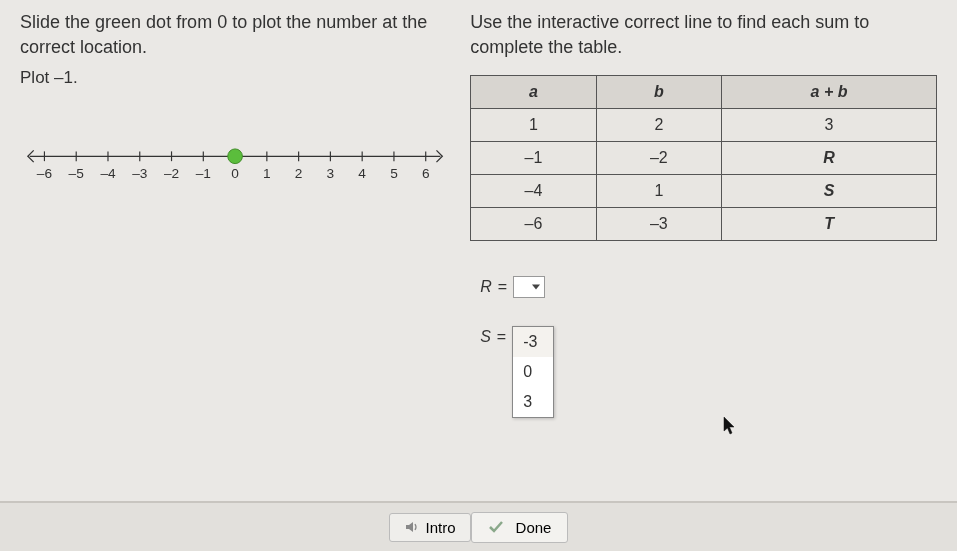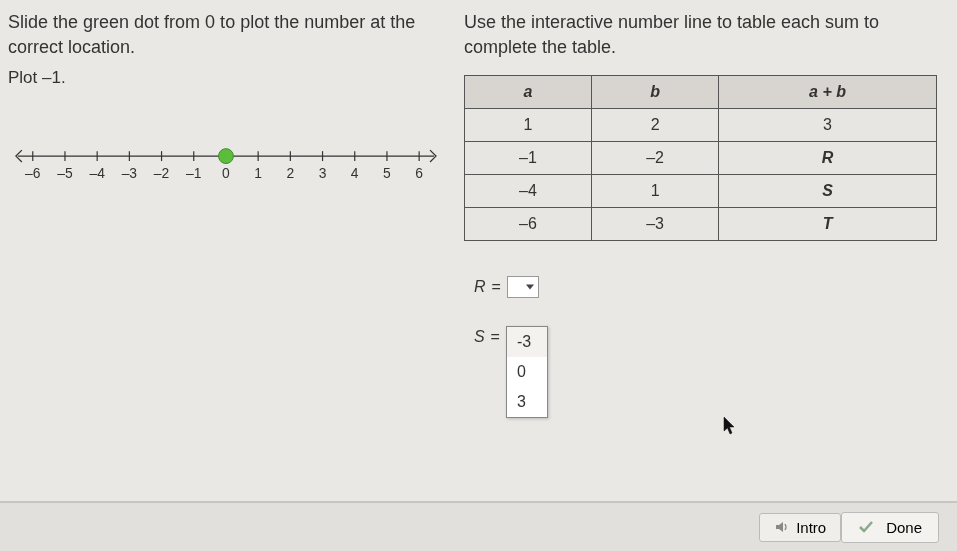--- a/index.html
+++ b/index.html
@@ -8,22 +8,23 @@
       background: #eae8e5;
       width: 957px;
       height: 551px;
       overflow: hidden;
       position: relative;
       font-size: 16px;
       color: #333;
     }
     .main-content {
       display: flex;
-      padding: 10px 20px 0 8px;
+      padding: 10px 20px 0 20px;
       height: 485px;
+      justify-content: flex-end;
     }
     .left-panel {
       width: 48%;
       padding-right: 10px;
     }
     .right-panel {
       width: 52%;
       padding-left: 10px;
     }
     .instruction-text {
@@ -145,21 +146,21 @@
     .footer {
       position: absolute;
       bottom: 0;
       left: 0;
       right: 0;
       height: 50px;
       background: #e2e0dc;
       border-top: 2px solid #c8c5c0;
       display: flex;
       align-items: center;
-      justify-content: flex-end;
+      justify-content: center;
       padding: 0 18px;
     }
     .intro-btn {
       display: flex;
       align-items: center;
       gap: 6px;
       background: #efeeeb;
       border: 1px solid #bbb;
       border-radius: 3px;
       padding: 5px 14px;
@@ -225,21 +226,21 @@
             <text x="382.5" y="40" text-anchor="middle" font-size="14" fill="#333">5</text>
             <line x1="415" x2="415" y1="13" y2="23" stroke="#333" stroke-width="1.2"></line>
             <text x="415" y="40" text-anchor="middle" font-size="14" fill="#333">6</text>
           </g>
         <circle class="green-dot" id="green-dot" cx="220" cy="18" r="7.5" fill="#5bbd3c" stroke="#3f8b28" stroke-width="1"></circle>
       </svg>
     </div>
   </div>
 
   <div class="right-panel">
-    <div class="instruction-text">Use the interactive number line to table each sum to complete the table.</div>
+    <div class="instruction-text">Use the interactive correct line to find each sum to complete the table.</div>
     <div class="table-wrapper">
       <table>
         <thead>
           <tr>
             <th>a</th>
             <th>b</th>
             <th>a + b</th>
           </tr>
         </thead>
         <tbody id="table-body">

